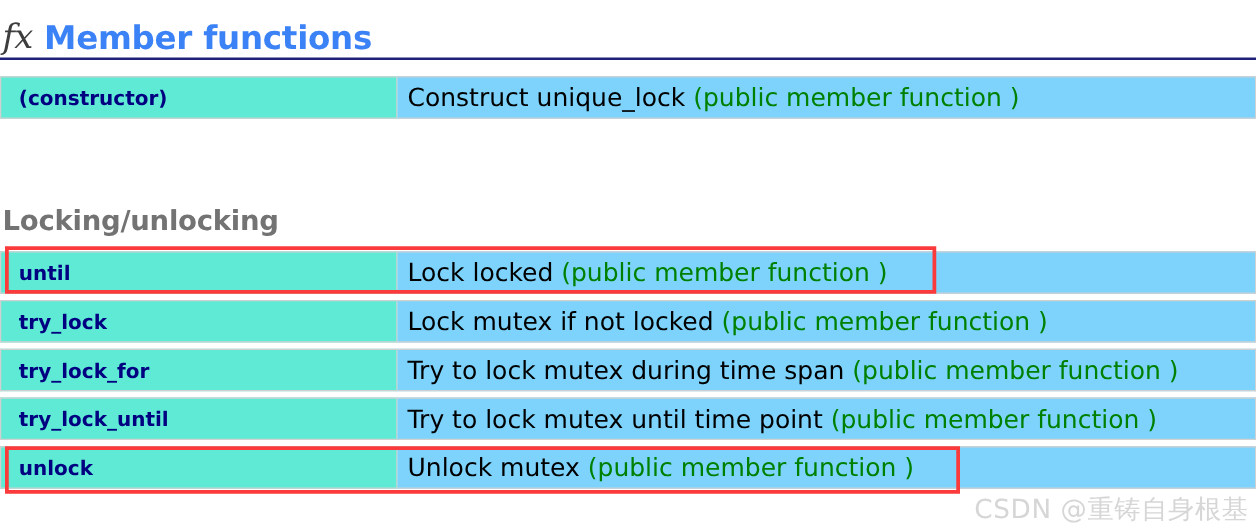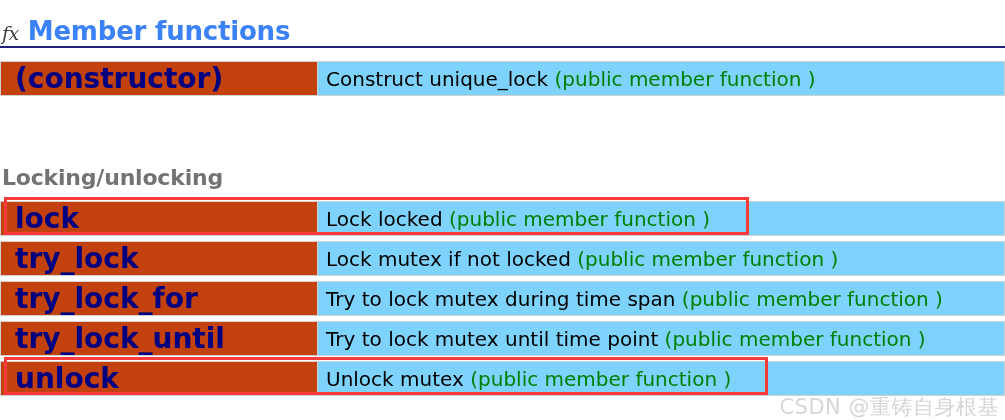--- a/index.html
+++ b/index.html
@@ -25,21 +25,21 @@
     height: 42px;
     box-sizing: border-box;
     border-bottom: 2px solid #20207a;
     display: flex;
     align-items: flex-end;
     padding-bottom: 2px;
   }
   .fx-icon {
     font-family: "DejaVu Serif", "Liberation Serif", serif;
     font-style: italic;
-    font-size: 19px;
+    font-size: 27px;
     color: #3d3d3d;
     line-height: 1;
     margin-left: 2px;
     margin-right: 9px;
     letter-spacing: -0.5px;
     padding-bottom: 1px;
   }
   .page-title {
     font-size: 26px;
     font-weight: bold;
@@ -58,25 +58,25 @@
     table-layout: fixed;
   }
   .fn-table td {
     padding: 0;
     height: 34px;
     vertical-align: middle;
     box-sizing: border-box;
   }
   td.name-cell {
     width: 318px;
-    background: #c2410c;
+    background: #5eead4;
     border: 1px solid #d0d0d0;
     color: #000080;
     font-weight: bold;
-    font-size: 28px;
+    font-size: 16px;
     padding-left: 14px;
     white-space: nowrap;
   }
   td.desc-cell {
     background: #7dd3fc;
     border: 1px solid #d0d0d0;
     border-left: none;
     font-size: 20px;
     color: #000000;
     padding-left: 8px;
@@ -152,21 +152,21 @@
     </tr>
   </tbody>
 </table>
 
 <div class="section-heading">Locking/unlocking</div>
 
 <table class="fn-table" id="table-locking">
   <tbody>
     <tr>
       <td class="name-cell">
-        <span>lock</span>
+        <span>until</span>
       </td>
       <td class="desc-cell">
         <span class="desc-main">Lock locked </span>
         <span class="desc-note">(public member function )</span>
       </td>
     </tr>
     <tr>
       <td class="name-cell">
         <span>try_lock</span>
       </td>

